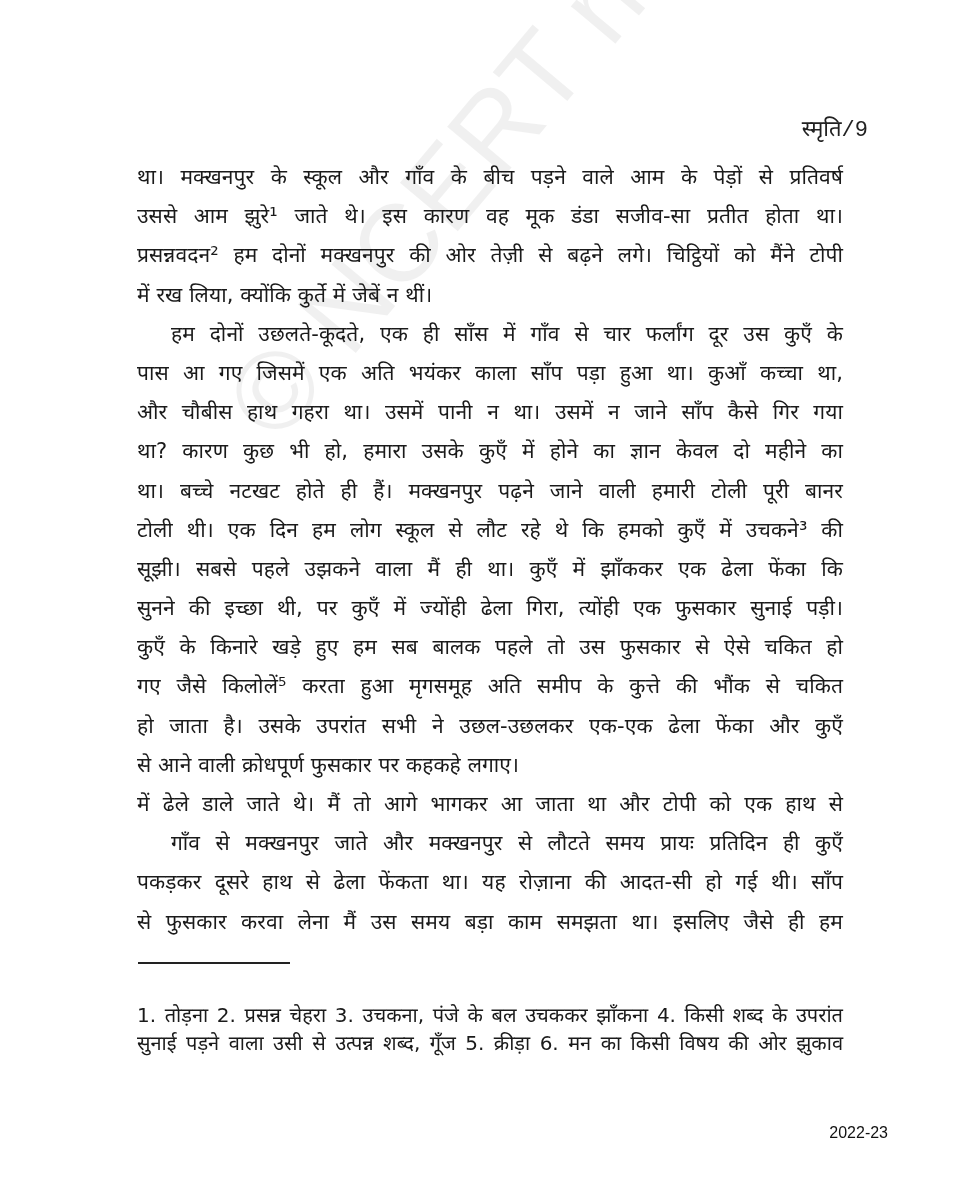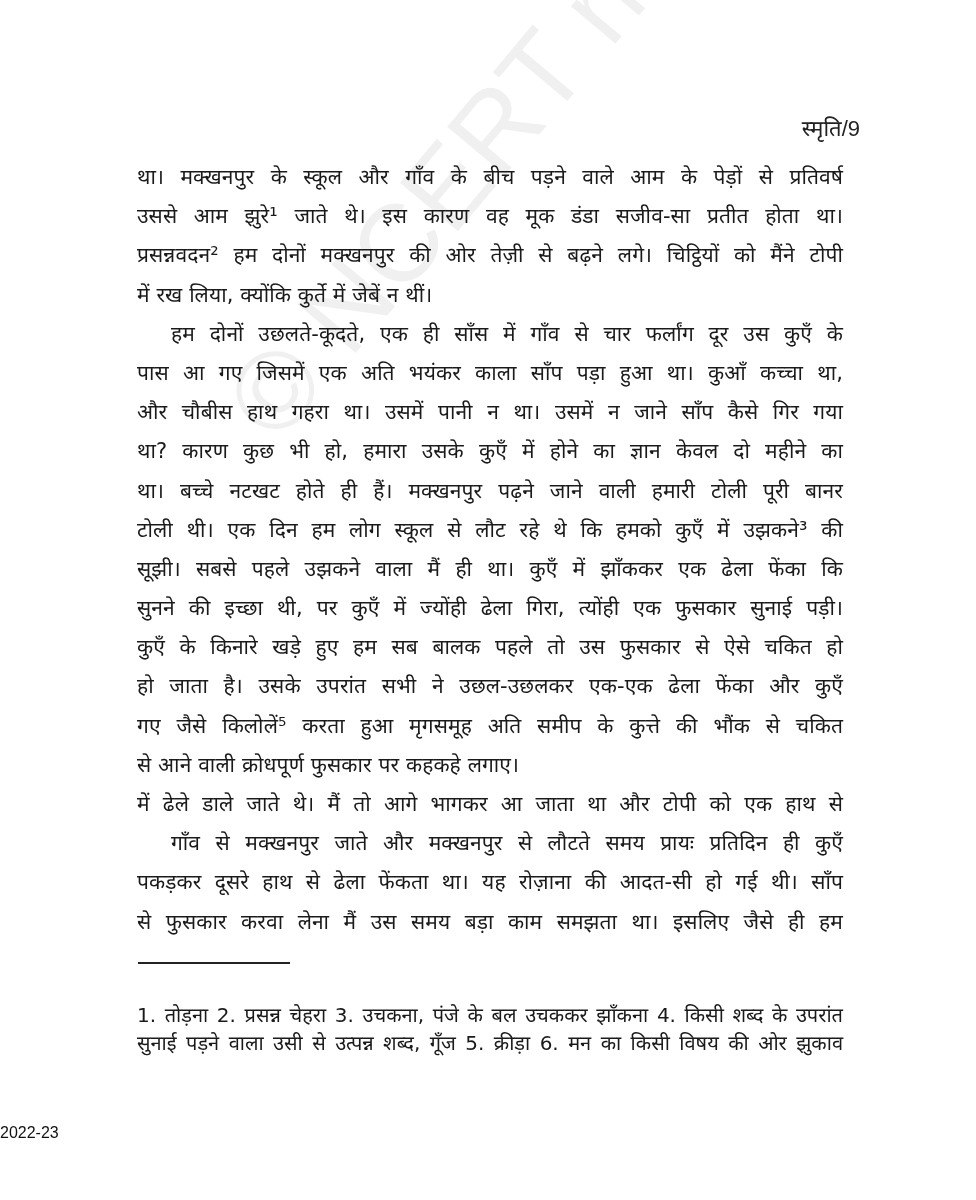--- a/index.html
+++ b/index.html
@@ -1,29 +1,29 @@
 <!DOCTYPE html>
 <html><head>
 <meta charset="utf-8">
 <style>
   html, body { margin: 0; padding: 0; background: #ffffff; }
   body { width: 976px; height: 1200px; position: relative; overflow: hidden;
          font-family: "DejaVu Sans", sans-serif; color: #1a1a1a; }
-  .page-header { position: absolute; top: 112px; right: 116px; font-size: 22px;
-                 font-family: Liberation Sans, sans-serif; color: #222; }
+  .page-header { position: absolute; top: 112px; right: 108px; font-size: 22px;
+                 font-family: Liberation Mono, monospace; color: #222; }
   .body-text { position: absolute; left: 137px; top: 158px; width: 706px; }
   .line { font-size: 21px; line-height: 39.2px; height: 39.2px; white-space: nowrap;
           text-align: justify; text-align-last: justify; letter-spacing: 0.1px; }
   .line.last { text-align-last: left; }
   .line.indent { padding-left: 34px; }
   .rule { position: absolute; left: 138px; top: 962px; width: 152px; height: 2px; background: #222; }
   .footnotes { position: absolute; left: 137px; top: 1001px; width: 706px; }
   .fn-line { font-size: 20px; line-height: 28px; height: 28px; white-space: nowrap;
              text-align: justify; text-align-last: justify; }
-  .year { position: absolute; top: 1124px; left: 0; width: 888px; text-align: left;
+  .year { position: absolute; top: 1124px; left: 0; width: 888px; text-align: right;
           font-family: "Liberation Sans", sans-serif; font-size: 16px; color: #111; }
   .watermark { position: absolute; left: 200px; top: 380px; font-size: 110px; color: rgba(0,0,0,0.06);
                transform: rotate(-50deg); transform-origin: left top; white-space: nowrap;
                font-family: "Liberation Sans", sans-serif; pointer-events: none; }
 </style>
 </head>
 <body>
 
 <div class="watermark">© NCERT not to be republished</div>
 
@@ -32,26 +32,26 @@
 <div class="body-text">
   <div class="line">था। मक्खनपुर के स्कूल और गाँव के बीच पड़ने वाले आम के पेड़ों से प्रतिवर्ष</div>
   <div class="line">उससे आम झुरे¹ जाते थे। इस कारण वह मूक डंडा सजीव-सा प्रतीत होता था।</div>
   <div class="line">प्रसन्नवदन² हम दोनों मक्खनपुर की ओर तेज़ी से बढ़ने लगे। चिट्ठियों को मैंने टोपी</div>
   <div class="line last">में रख लिया, क्योंकि कुर्ते में जेबें न थीं।</div>
   <div class="line indent">हम दोनों उछलते-कूदते, एक ही साँस में गाँव से चार फर्लांग दूर उस कुएँ के</div>
   <div class="line">पास आ गए जिसमें एक अति भयंकर काला साँप पड़ा हुआ था। कुआँ कच्चा था,</div>
   <div class="line">और चौबीस हाथ गहरा था। उसमें पानी न था। उसमें न जाने साँप कैसे गिर गया</div>
   <div class="line">था? कारण कुछ भी हो, हमारा उसके कुएँ में होने का ज्ञान केवल दो महीने का</div>
   <div class="line">था। बच्चे नटखट होते ही हैं। मक्खनपुर पढ़ने जाने वाली हमारी टोली पूरी बानर</div>
-  <div class="line">टोली थी। एक दिन हम लोग स्कूल से लौट रहे थे कि हमको कुएँ में उझकने³ की</div>
+  <div class="line">टोली थी। एक दिन हम लोग स्कूल से लौट रहे थे कि हमको कुएँ में उचकने³ की</div>
   <div class="line">सूझी। सबसे पहले उझकने वाला मैं ही था। कुएँ में झाँककर एक ढेला फेंका कि</div>
   <div class="line">सुनने की इच्छा थी, पर कुएँ में ज्योंही ढेला गिरा, त्योंही एक फुसकार सुनाई पड़ी।</div>
   <div class="line">कुएँ के किनारे खड़े हुए हम सब बालक पहले तो उस फुसकार से ऐसे चकित हो</div>
+  <div class="line">गए जैसे किलोलें⁵ करता हुआ मृगसमूह अति समीप के कुत्ते की भौंक से चकित</div>
   <div class="line">हो जाता है। उसके उपरांत सभी ने उछल-उछलकर एक-एक ढेला फेंका और कुएँ</div>
-  <div class="line">गए जैसे किलोलें⁵ करता हुआ मृगसमूह अति समीप के कुत्ते की भौंक से चकित</div>
   <div class="line last">से आने वाली क्रोधपूर्ण फुसकार पर कहकहे लगाए।</div>
   <div class="line">में ढेले डाले जाते थे। मैं तो आगे भागकर आ जाता था और टोपी को एक हाथ से</div>
   <div class="line indent">गाँव से मक्खनपुर जाते और मक्खनपुर से लौटते समय प्रायः प्रतिदिन ही कुएँ</div>
   <div class="line">पकड़कर दूसरे हाथ से ढेला फेंकता था। यह रोज़ाना की आदत-सी हो गई थी। साँप</div>
   <div class="line">से फुसकार करवा लेना मैं उस समय बड़ा काम समझता था। इसलिए जैसे ही हम</div>
 </div>
 
 <div class="rule"></div>
 
 <div class="footnotes">

